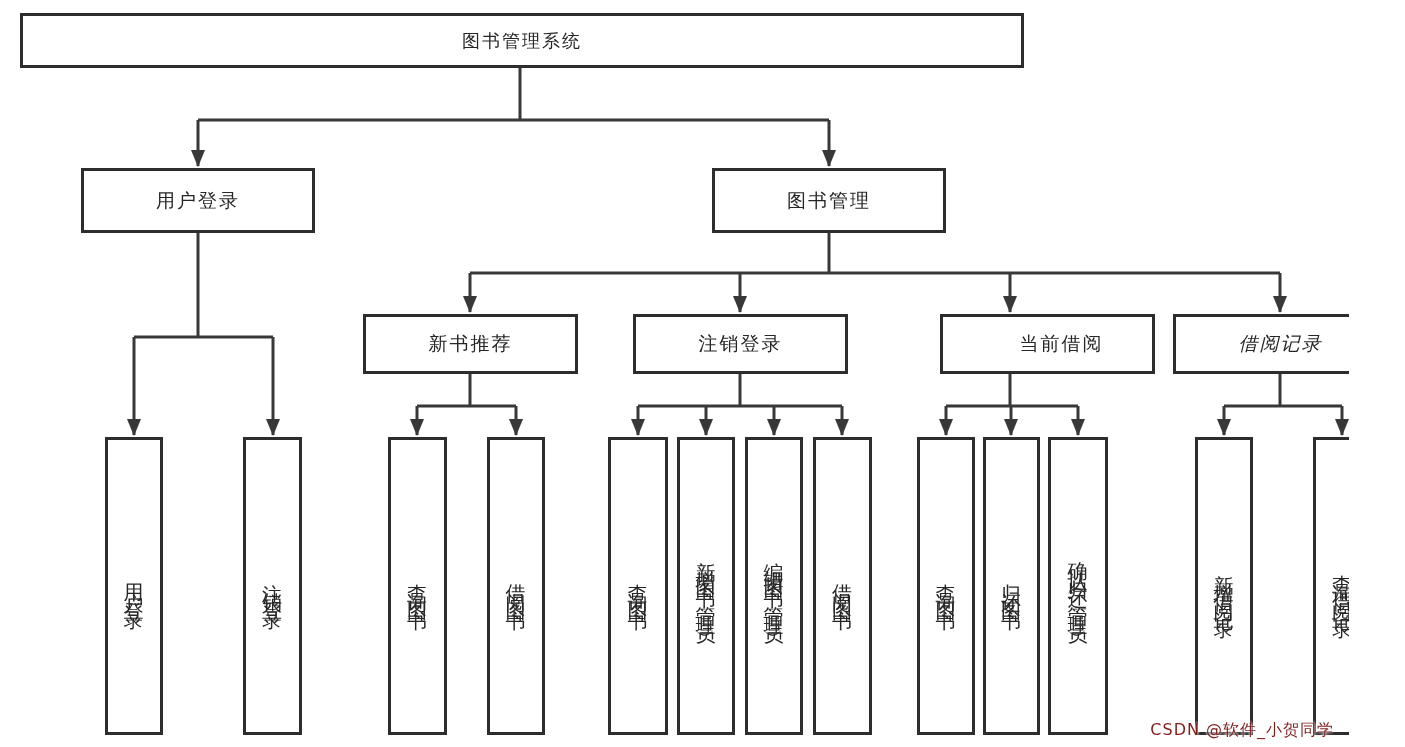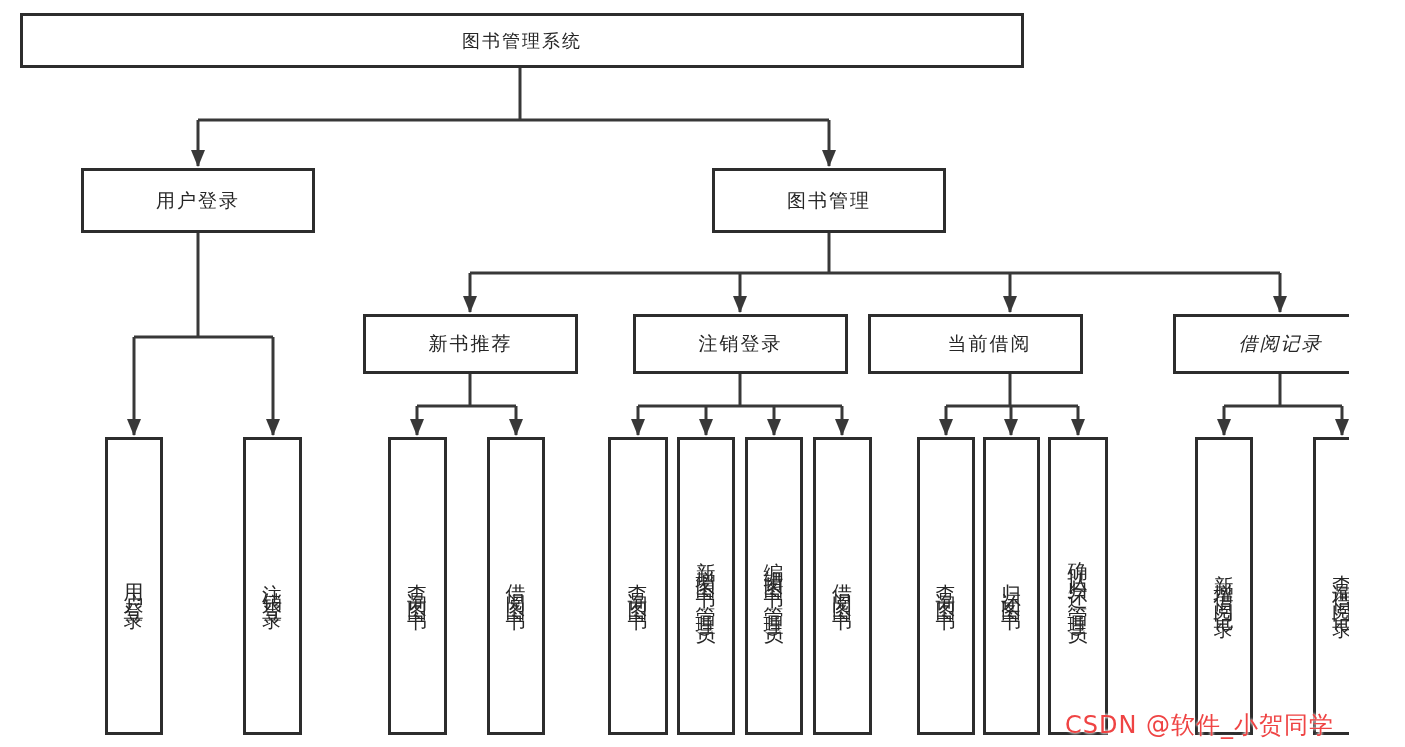--- a/index.html
+++ b/index.html
@@ -30,23 +30,23 @@
     writing-mode:vertical-rl;
     text-orientation:mixed;
     font-size:20px;
     letter-spacing:9px;
     line-height:1;
     white-space:nowrap;
   }
   .watermark{
     position:absolute;
     right:15px;bottom:6px;
-    font-size:24px;
+    font-size:16px;
     letter-spacing:1px;
-    color:#ef4444;
+    color:#7f1d1d;
     text-shadow:0 0 3px #ffffff,0 0 3px #ffffff;
     z-index:5;
     white-space:nowrap;
   }
 </style>
 </head>
 <body>
 
 <div class="canvas">
 
@@ -110,21 +110,21 @@
   <div class="box l1-box" style="left:712px;">
     <span class="hlabel">图书管理</span>
   </div>
 
   <div class="box l2-box" style="left:363px;">
     <span class="hlabel">新书推荐</span>
   </div>
   <div class="box l2-box" style="left:633px;">
     <span class="hlabel">注销登录</span>
   </div>
-  <div class="box l2-box" style="left:868px;padding-left:28px;">
+  <div class="box l2-box" style="left:940px;padding-left:28px;">
     <span class="hlabel">当前借阅</span>
   </div>
   <div class="box l2-box" style="left:1173px;font-style:italic;">
     <span class="hlabel">借阅记录</span>
   </div>
 
   <div class="box leaf-box" style="left:105px;width:58px;">
     <span class="vlabel">用户登录</span>
   </div>
   <div class="box leaf-box" style="left:243px;width:59px;">

